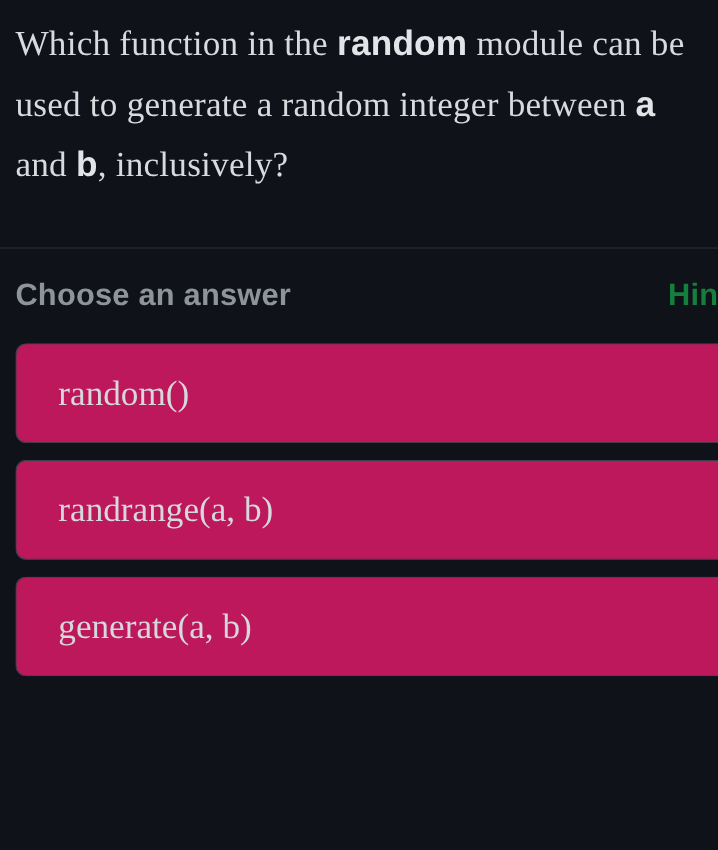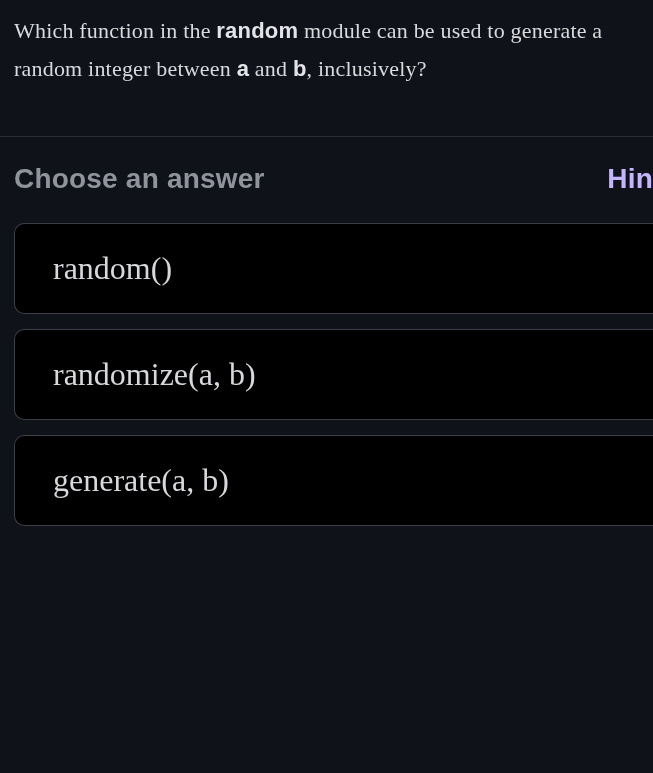--- a/index.html
+++ b/index.html
@@ -7,21 +7,21 @@
     width: 653px;
     height: 773px;
     background: #0f1218;
     overflow: hidden;
     font-family: Georgia, 'Times New Roman', serif;
   }
   .question-section {
     padding: 12px 14px 48px 14px;
   }
   .question-text {
-    font-size: 22px;
+    font-size: 32px;
     line-height: 1.72;
     color: #d8dadd;
     font-weight: 400;
     letter-spacing: 0.2px;
   }
   .question-text .bold-sans {
     font-family: -apple-system, BlinkMacSystemFont, 'Segoe UI', Arial, sans-serif;
     font-weight: 700;
     color: #e2e4e7;
   }
@@ -45,31 +45,31 @@
     font-family: -apple-system, BlinkMacSystemFont, 'Segoe UI', Arial, sans-serif;
     font-size: 28px;
     font-weight: 700;
     color: #8f949c;
     letter-spacing: 0.2px;
   }
   .hint-link {
     font-family: -apple-system, BlinkMacSystemFont, 'Segoe UI', Arial, sans-serif;
     font-size: 28px;
     font-weight: 700;
-    color: #c4b5fd;
+    color: #15803d;
     letter-spacing: 0.2px;
     cursor: pointer;
   }
   .answer-options {
     display: flex;
     flex-direction: column;
     gap: 15px;
   }
   .answer-option {
-    background: #000000;
+    background: #be185d;
     border: 1px solid #3a3f48;
     border-radius: 10px;
     padding: 26px 38px;
     cursor: pointer;
     border-right: none;
     border-top-right-radius: 0;
     border-bottom-right-radius: 0;
   }
   .answer-option-text {
     font-family: Georgia, 'Times New Roman', serif;
@@ -93,19 +93,19 @@
   <div class="answer-header">
     <div class="choose-label">Choose an answer</div>
     <div class="hint-link">Hin</div>
   </div>
 
   <div class="answer-options">
     <div class="answer-option">
       <span class="answer-option-text">random()</span>
     </div>
     <div class="answer-option">
-      <span class="answer-option-text">randomize(a, b)</span>
+      <span class="answer-option-text">randrange(a, b)</span>
     </div>
     <div class="answer-option">
       <span class="answer-option-text">generate(a, b)</span>
     </div>
   </div>
 </div>
 
 </body></html>

